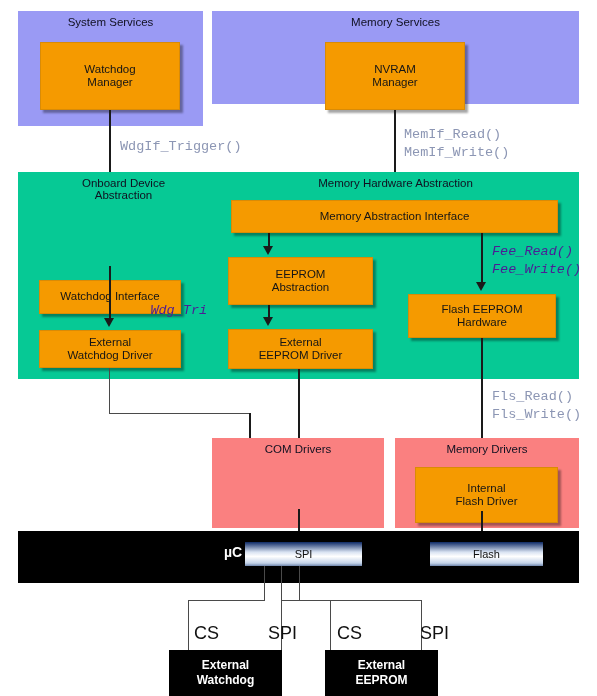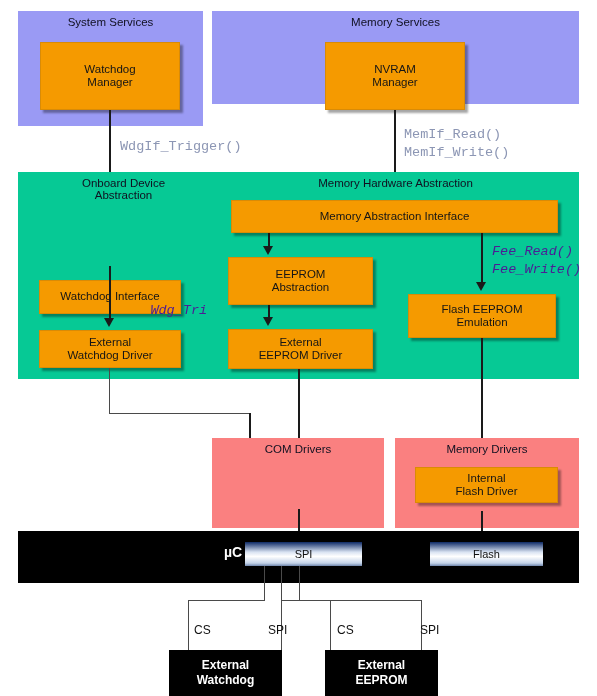--- a/index.html
+++ b/index.html
@@ -34,21 +34,21 @@
           display:flex;align-items:center;justify-content:center;
           font-size:11px;color:#101010;}
   .uc-label{position:absolute;color:#fff;font-weight:bold;font-size:14px;}
 
   
   .api{position:absolute;font-family:"Liberation Mono",monospace;
        font-size:13.5px;line-height:18px;color:#8c96b4;white-space:pre;}
   .api.on-green{color:#4c1d95;font-style:italic;}
 
   
-  .pin{position:absolute;font-size:12px;color:#111;}
+  .pin{position:absolute;font-size:18px;color:#111;}
 
   
   .vline{position:absolute;width:0;border-left:2px solid #1a1a1a;}
   .hline{position:absolute;height:0;border-top:2px solid #1a1a1a;}
   .vline.thin,.hline.thin{border-width:1.5px;border-color:#4a4a4a;}
   .arrow{position:absolute;width:0;height:0;
          border-left:5px solid transparent;border-right:5px solid transparent;
          border-top:9px solid #1a1a1a;}
 
   
@@ -123,21 +123,21 @@
   </div>
   <div class="mod" style="left:228px;top:329px;width:145px;height:40px;">
     <div>
       <span>External</span><br>
       <span>EEPROM Driver</span>
     </div>
   </div>
   <div class="mod" style="left:408px;top:294px;width:148px;height:44px;">
     <div>
       <span>Flash EEPROM</span><br>
-      <span>Emulation</span>
+      <span>Hardware</span>
     </div>
   </div>
 
   <div class="vline" style="left:268px;top:233px;height:17px;"></div>
   <div class="arrow" style="left:263px;top:246px;"></div>
   <div class="vline" style="left:268px;top:305px;height:16px;"></div>
   <div class="arrow" style="left:263px;top:317px;"></div>
   <div class="vline" style="left:481px;top:233px;height:52px;"></div>
   <div class="arrow" style="left:476px;top:282px;"></div>
 
@@ -147,29 +147,30 @@
   <div class="hline thin" style="left:109px;top:413px;width:141px;"></div>
   <div class="vline" style="left:249px;top:413px;height:57px;"></div>
   <div class="arrow" style="left:244px;top:466px;"></div>
 
   <div class="vline" style="left:298px;top:369px;height:101px;"></div>
   <div class="arrow" style="left:293px;top:466px;"></div>
 
   <div class="vline" style="left:481px;top:338px;height:132px;"></div>
   <div class="arrow" style="left:476px;top:466px;"></div>
 
+  <div class="api" style="left:492px;top:388px;"><span>Fls_Read()</span><br><span>Fls_Write()</span></div>
 
   <div class="panel p-pink" style="left:212px;top:438px;width:172px;height:90px;">
     <div class="panel-title">COM Drivers</div>
   </div>
 
   <div class="panel p-pink" style="left:395px;top:438px;width:184px;height:90px;">
     <div class="panel-title">Memory Drivers</div>
   </div>
-  <div class="mod" style="left:415px;top:467px;width:143px;height:36px;">
+  <div class="mod" style="left:415px;top:467px;width:143px;height:56px;">
     <div>
       <span>Internal</span><br>
       <span>Flash Driver</span>
     </div>
   </div>
 
   <div class="vline" style="left:298px;top:509px;height:22px;"></div>
   <div class="vline" style="left:481px;top:511px;height:20px;"></div>
 
   <div class="panel p-black" style="left:18px;top:531px;width:561px;height:52px;"></div>

